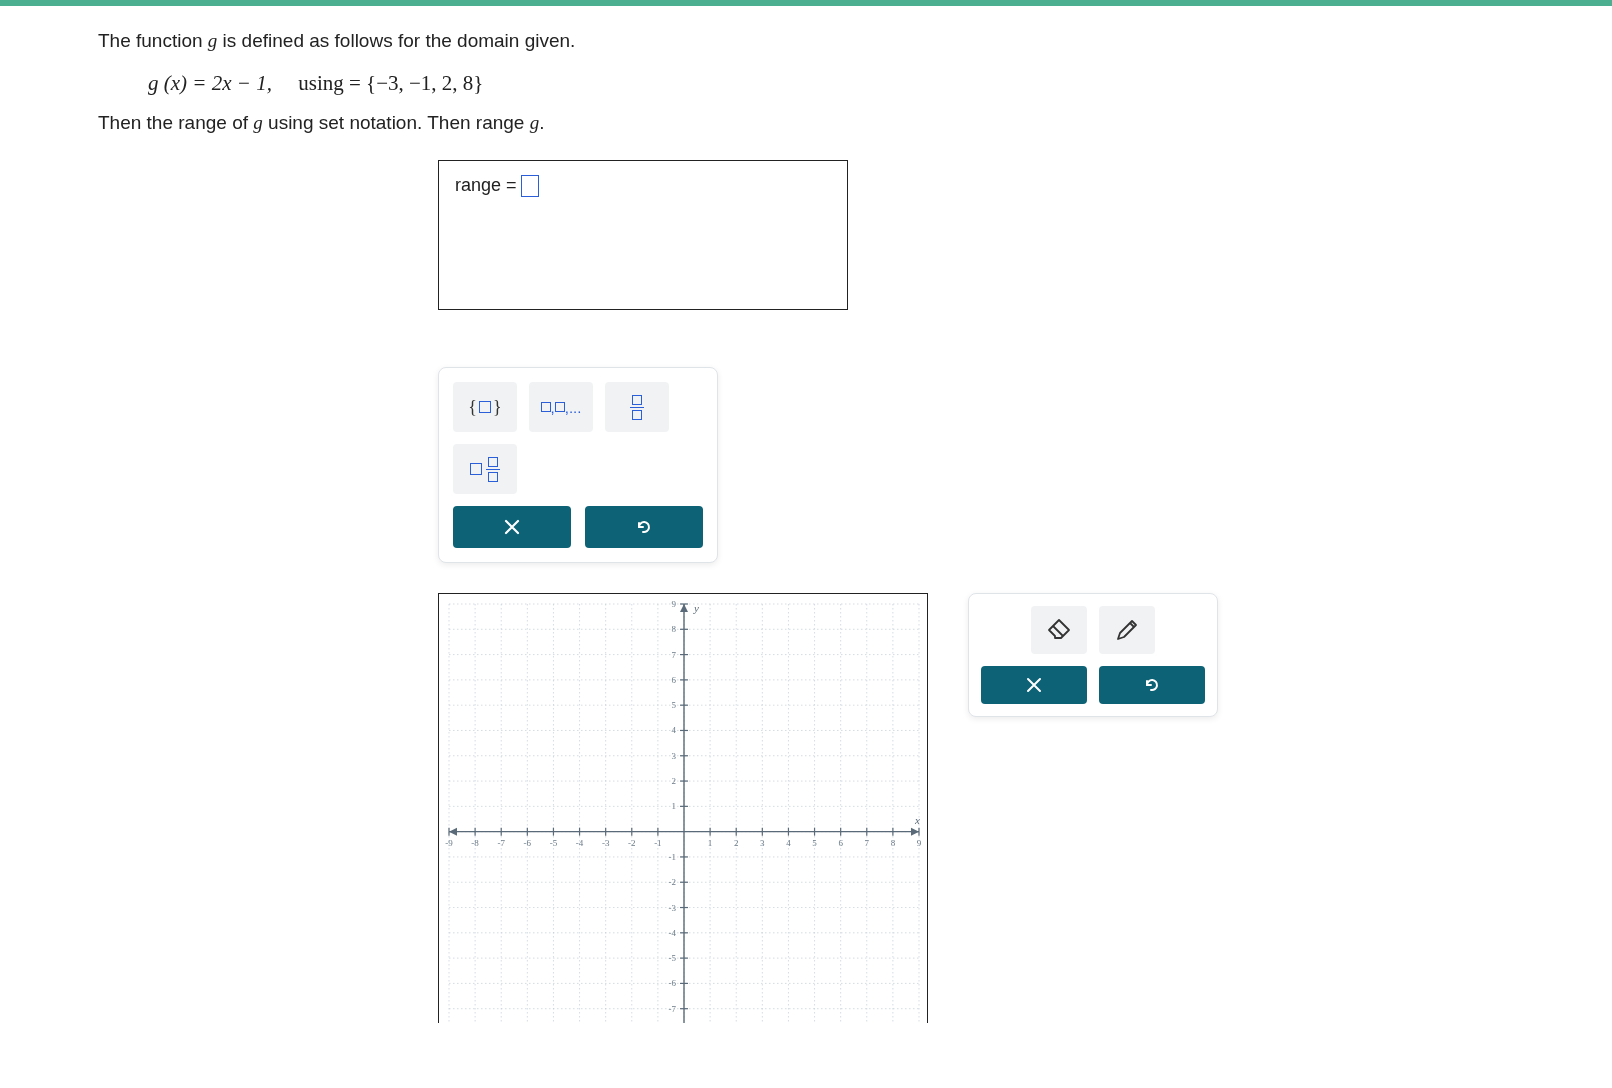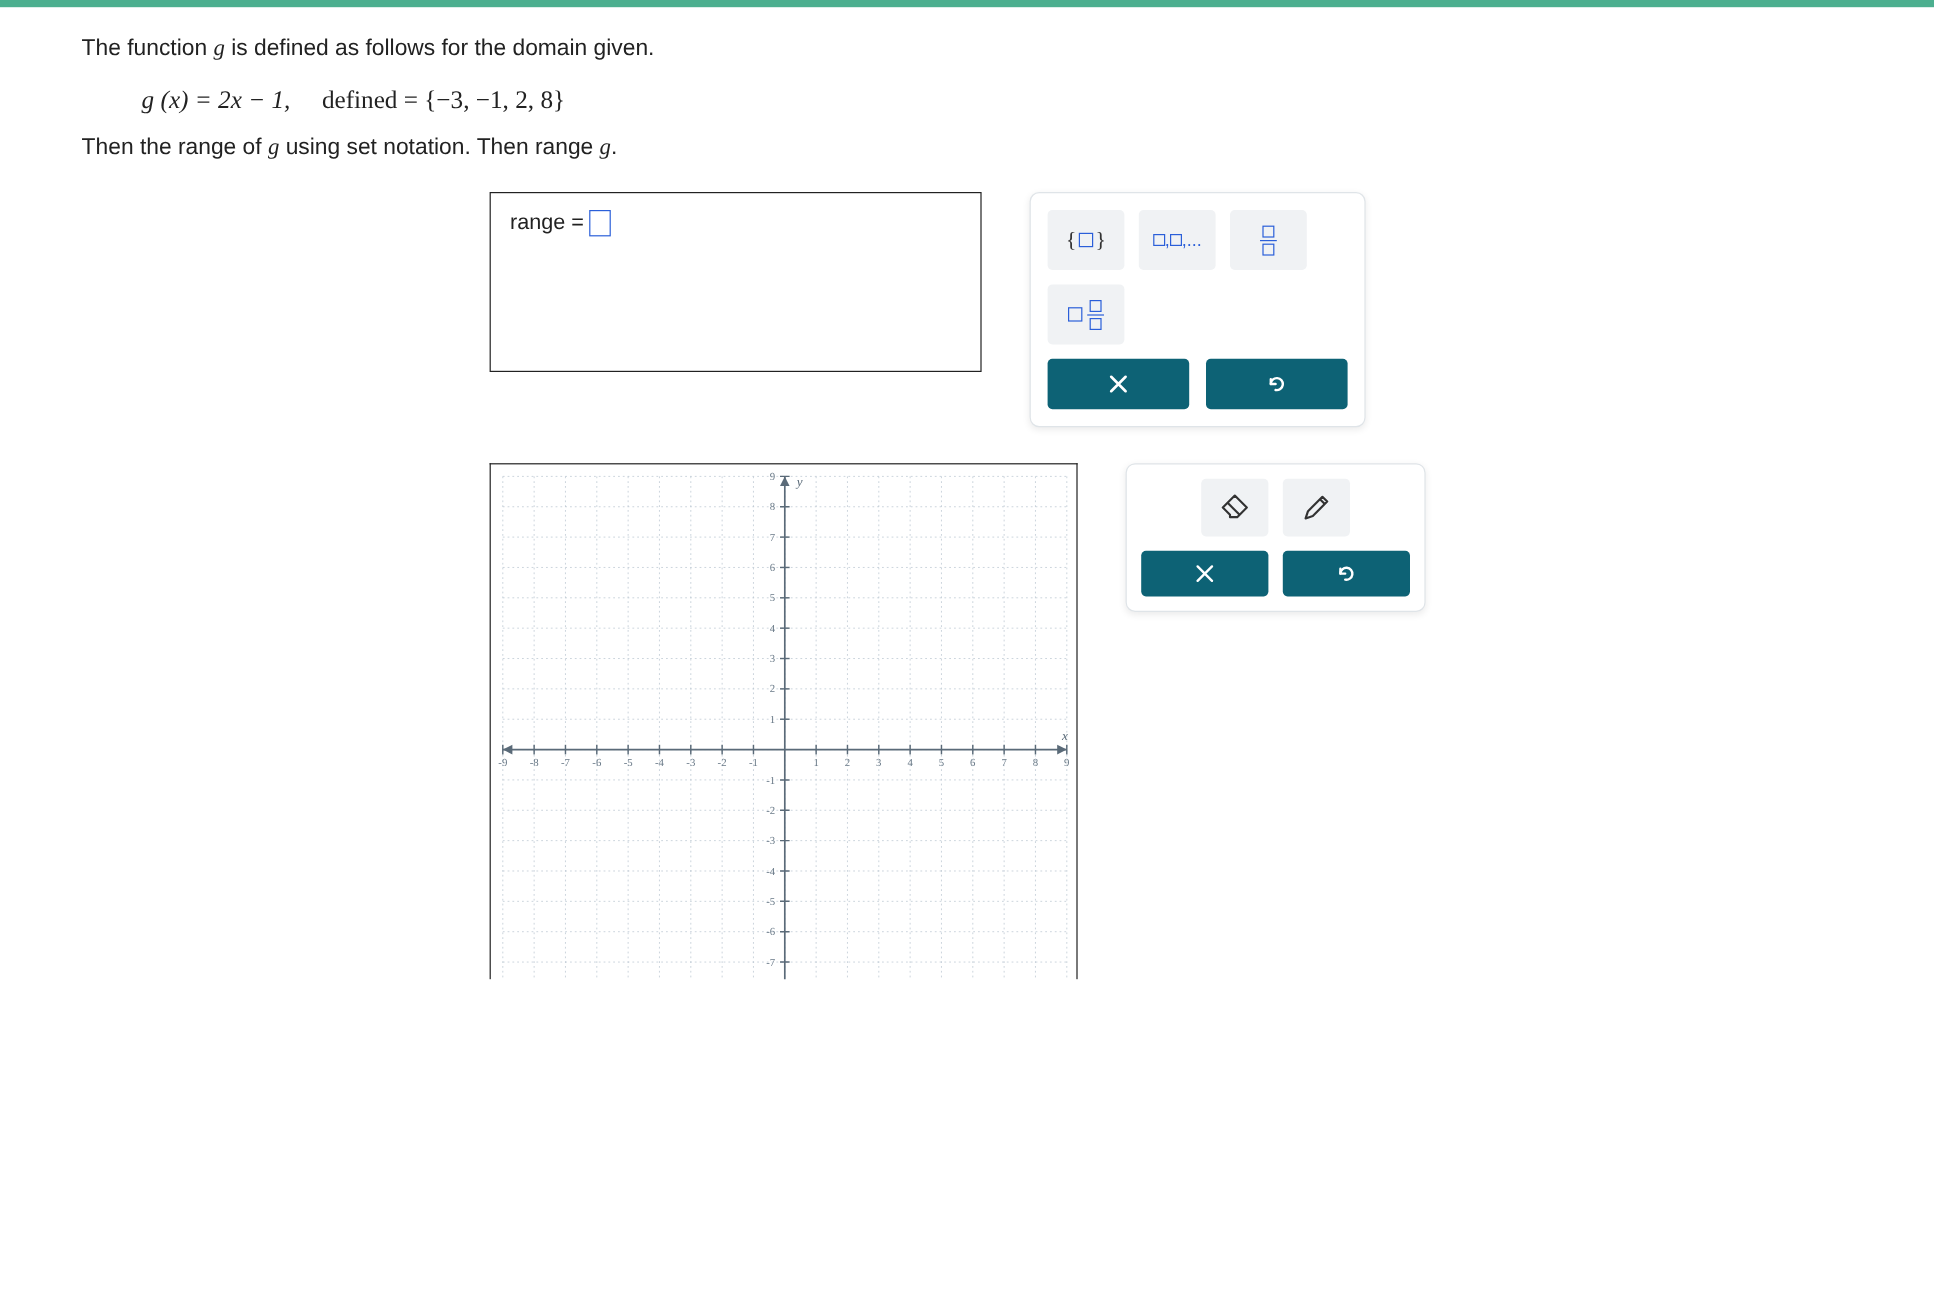--- a/index.html
+++ b/index.html
@@ -8,44 +8,46 @@
     font-family: Verdana, Geneva, sans-serif;
     background: #fff;
     color: #222;
   }
   .topbar {
     height: 6px;
     background: #4caf8f;
     width: 100%;
   }
   .content {
-    padding: 20px 68px;
+    padding: 20px 50px;
+    margin-left: 48px;
   }
   .problem-text {
     font-size: 19px;
     line-height: 1.55;
     margin-bottom: 12px;
   }
   .math-line {
     font-family: 'Times New Roman', serif;
     font-size: 21px;
     margin: 16px 0 16px 50px;
   }
   .math-line .it { }
   .instr {
     font-size: 19px;
     margin: 14px 0 26px 0;
   }
   .it { font-style: italic; font-family:'Times New Roman',serif;}
   .work-row {
     display: flex;
     align-items: flex-start;
-    gap: 40px;
+    gap: 57px;
     margin-left: 340px;
     margin-bottom: 30px;
+    flex-direction: column;
   }
   .range-box {
     border: 1.5px solid #222;
     width: 410px;
     height: 150px;
     padding: 14px 16px;
     font-size: 18px;
     display:flex;
     align-items:flex-start;
   }
@@ -145,21 +147,21 @@
 
 <div class="content">
 
   <div class="problem-text">
     <span>The function </span><span class="it">g</span><span> is defined as follows for the domain given.</span>
   </div>
 
   <div class="math-line">
     <span class="it">g (x) = 2x − 1,</span>
     &nbsp;&nbsp;&nbsp;
-    <span>defined =</span>
+    <span>using =</span>
     <span>{−3, −1, 2, 8}</span>
   </div>
 
   <div class="instr">
     <span>Then the range of </span><span class="it">g</span><span> using set notation. Then range </span><span class="it">g</span><span>.</span>
   </div>
 
   <div class="work-row">
     <div class="range-box">
       <span>range =</span>

